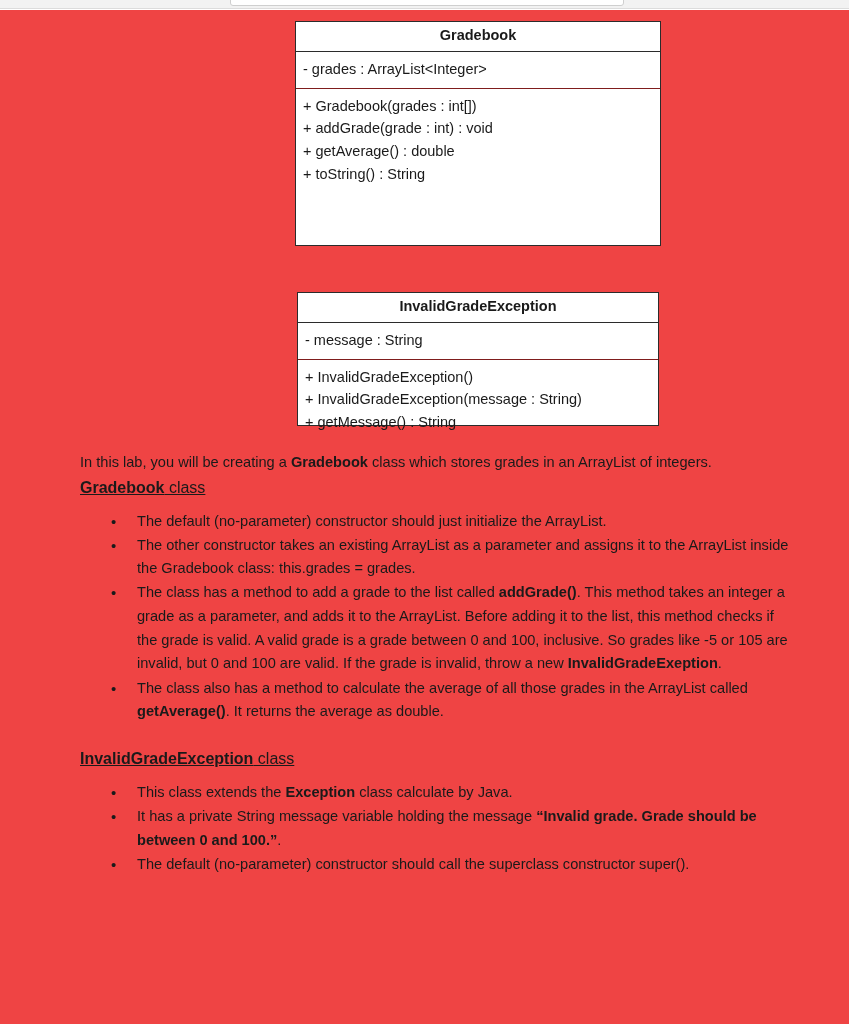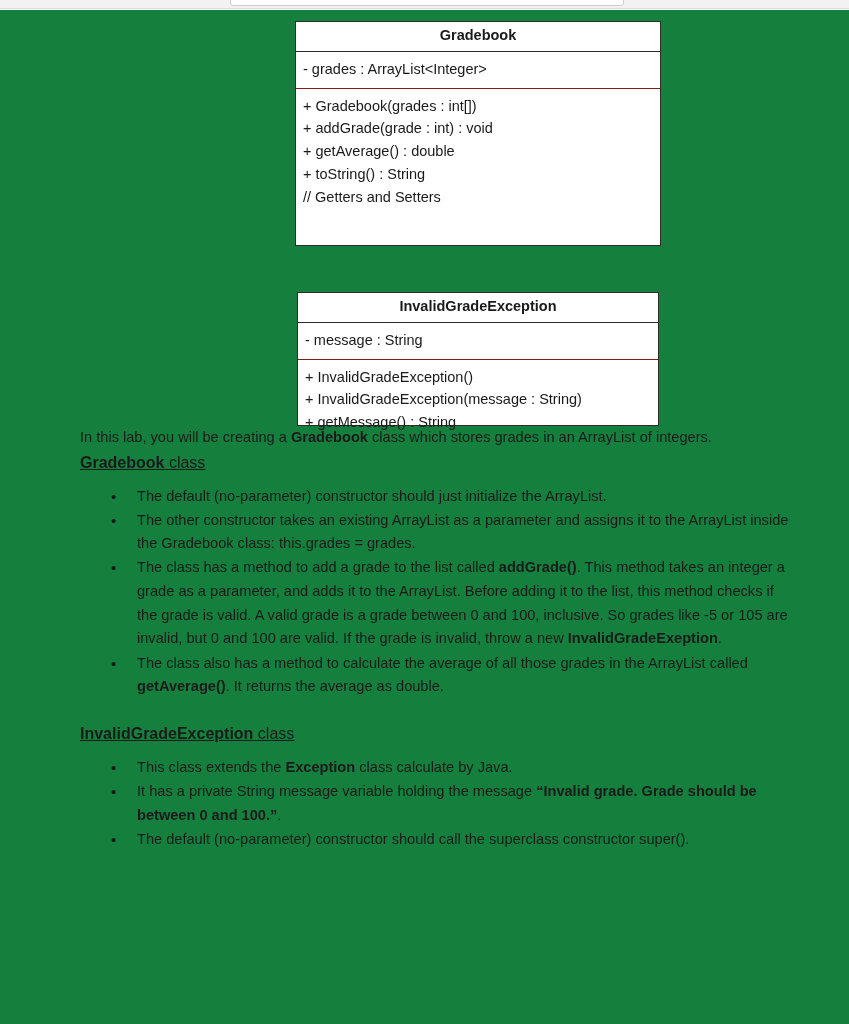--- a/index.html
+++ b/index.html
@@ -40,21 +40,21 @@
     box-sizing: border-box;
   }
 
   
   .page {
     position: absolute;
     top: 10px;
     left: 0;
     width: 849px;
     height: 1014px;
-    background: #15803d;
+    background: #ef4444;
   }
 
   
   .uml-class {
     position: absolute;
     border: 1px solid #2b2b2b;
     background: #ffffff;
     box-sizing: border-box;
   }
   .uml-class.gradebook {
@@ -87,21 +87,21 @@
   .uml-line {
     font-size: 14.5px;
     line-height: 1.57;
     white-space: pre;
   }
 
   
   .prose {
     position: absolute;
     left: 80px;
-    top: 416px;
+    top: 441px;
     width: 712px;
   }
   .para {
     font-size: 14.6px;
     line-height: 1.62;
     margin: 0;
   }
   .section-head {
     font-size: 16px;
     line-height: 1.62;
@@ -147,21 +147,20 @@
   <div class="uml-class gradebook">
     <div class="uml-title">Gradebook</div>
     <div class="uml-attrs">
       <div class="uml-line">- grades : ArrayList&lt;Integer&gt;</div>
     </div>
     <div class="uml-ops">
       <div class="uml-line">+ Gradebook(grades : int[])</div>
       <div class="uml-line">+ addGrade(grade : int) : void</div>
       <div class="uml-line">+ getAverage() : double</div>
       <div class="uml-line">+ toString() : String</div>
-      <div class="uml-line">// Getters and Setters</div>
     </div>
   </div>
 
   <div class="uml-class exception">
     <div class="uml-title">InvalidGradeException</div>
     <div class="uml-attrs">
       <div class="uml-line">- message : String</div>
     </div>
     <div class="uml-ops">
       <div class="uml-line">+ InvalidGradeException()</div>

